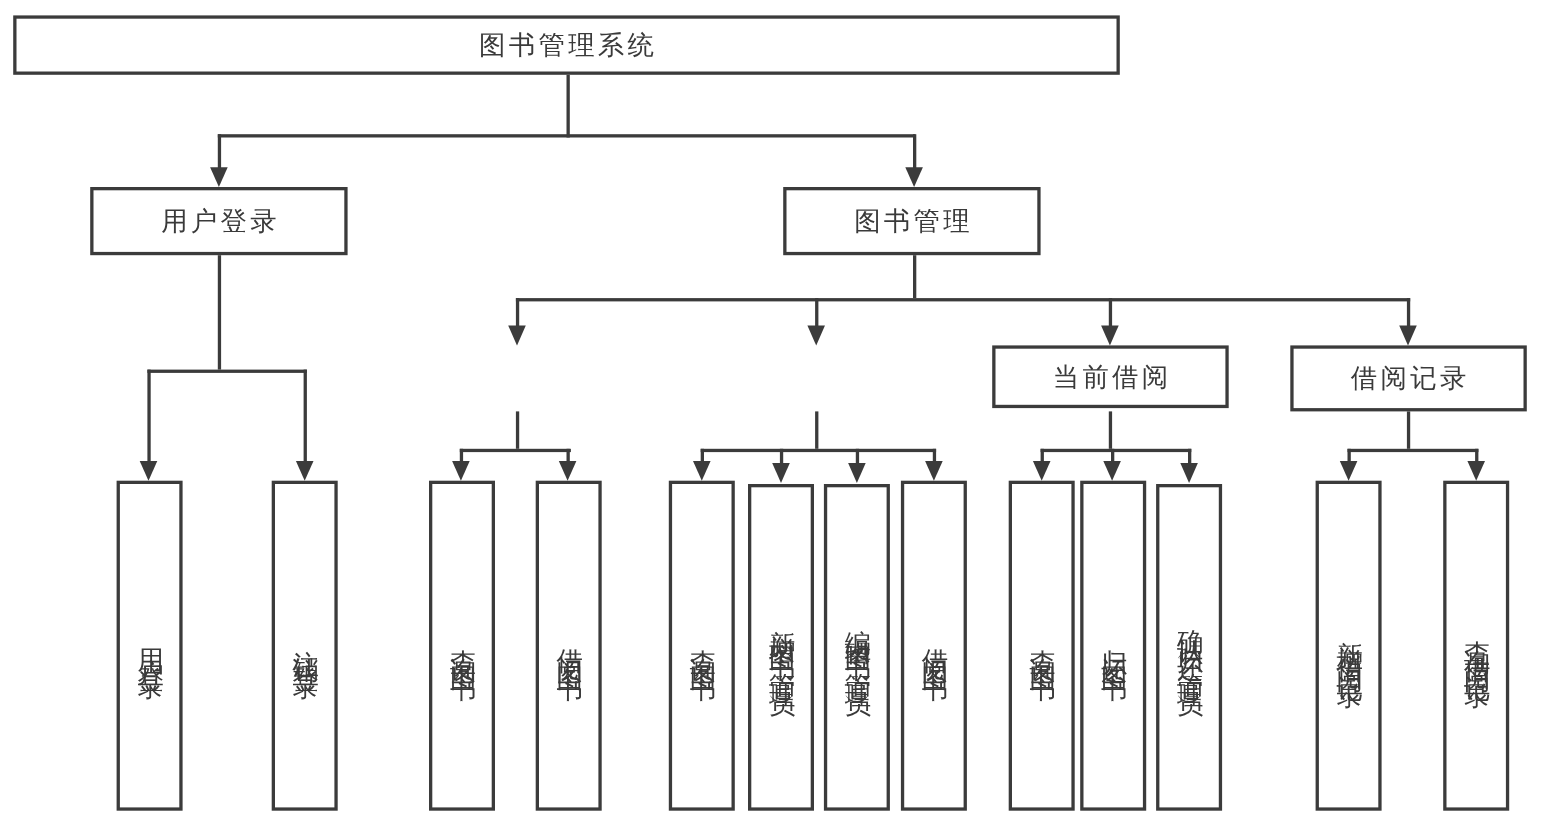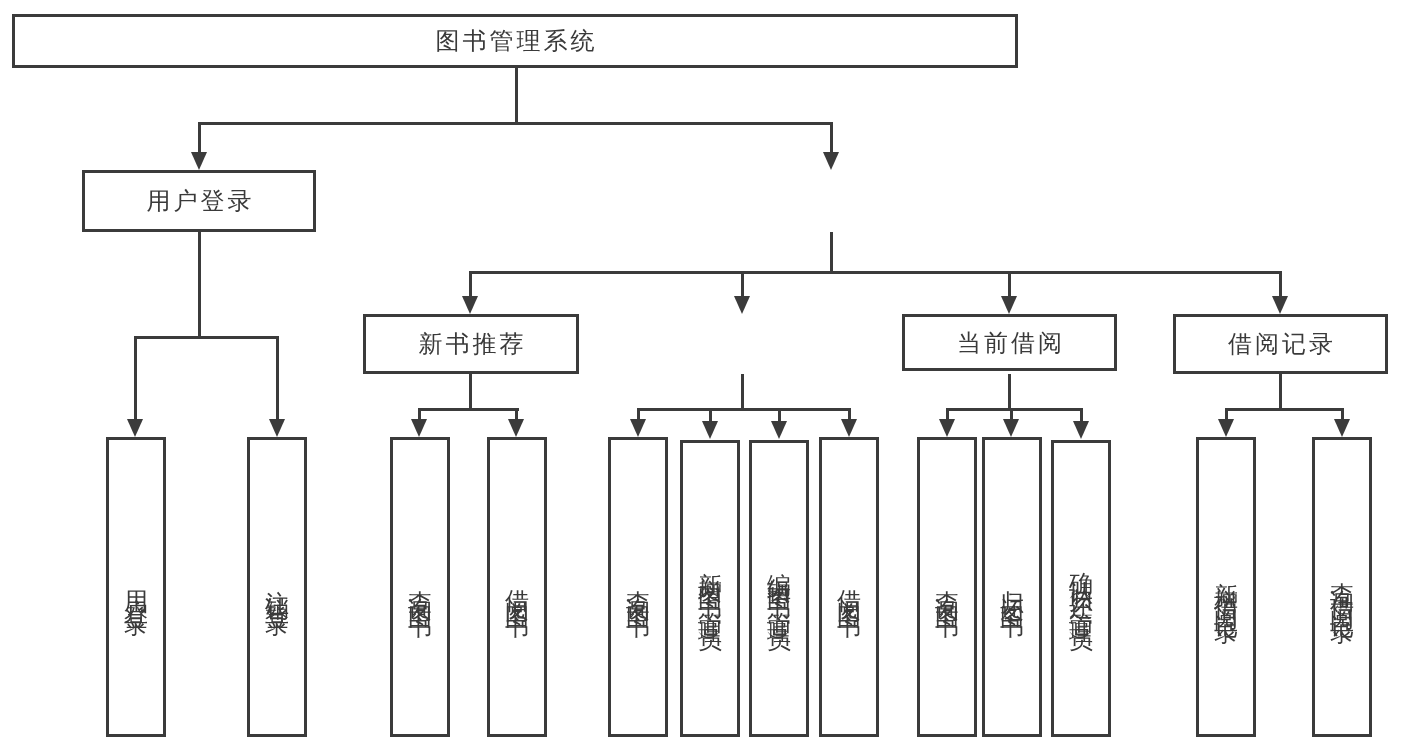--- a/index.html
+++ b/index.html
@@ -62,24 +62,24 @@
 
 <div id="canvas">
 
   <div class="node" style="left:12px; top:14px; width:1006px; height:54px;">
     <span class="hlabel">图书管理系统</span>
   </div>
 
   <div class="node" style="left:82px; top:170px; width:234px; height:62px;">
     <span class="hlabel">用户登录</span>
   </div>
+  <div class="node" style="left:712px; top:170px; width:234px; height:62px;">
+    <span class="hlabel">图书管理</span>
+  </div>
 
-  <div class="node" style="left:363px; top:314px; width:216px; height:60px;">
-    <span class="hlabel">新书推荐</span>
-  </div>
   <div class="node" style="left:902px; top:314px; width:215px; height:57px;">
     <span class="hlabel">当前借阅</span>
   </div>
   <div class="node" style="left:1173px; top:314px; width:215px; height:60px;">
     <span class="hlabel">借阅记录</span>
   </div>
 
   <div class="node" style="left:106px; top:437px; width:60px; height:300px;">
     <span class="vtext">用户登录</span>
   </div>

